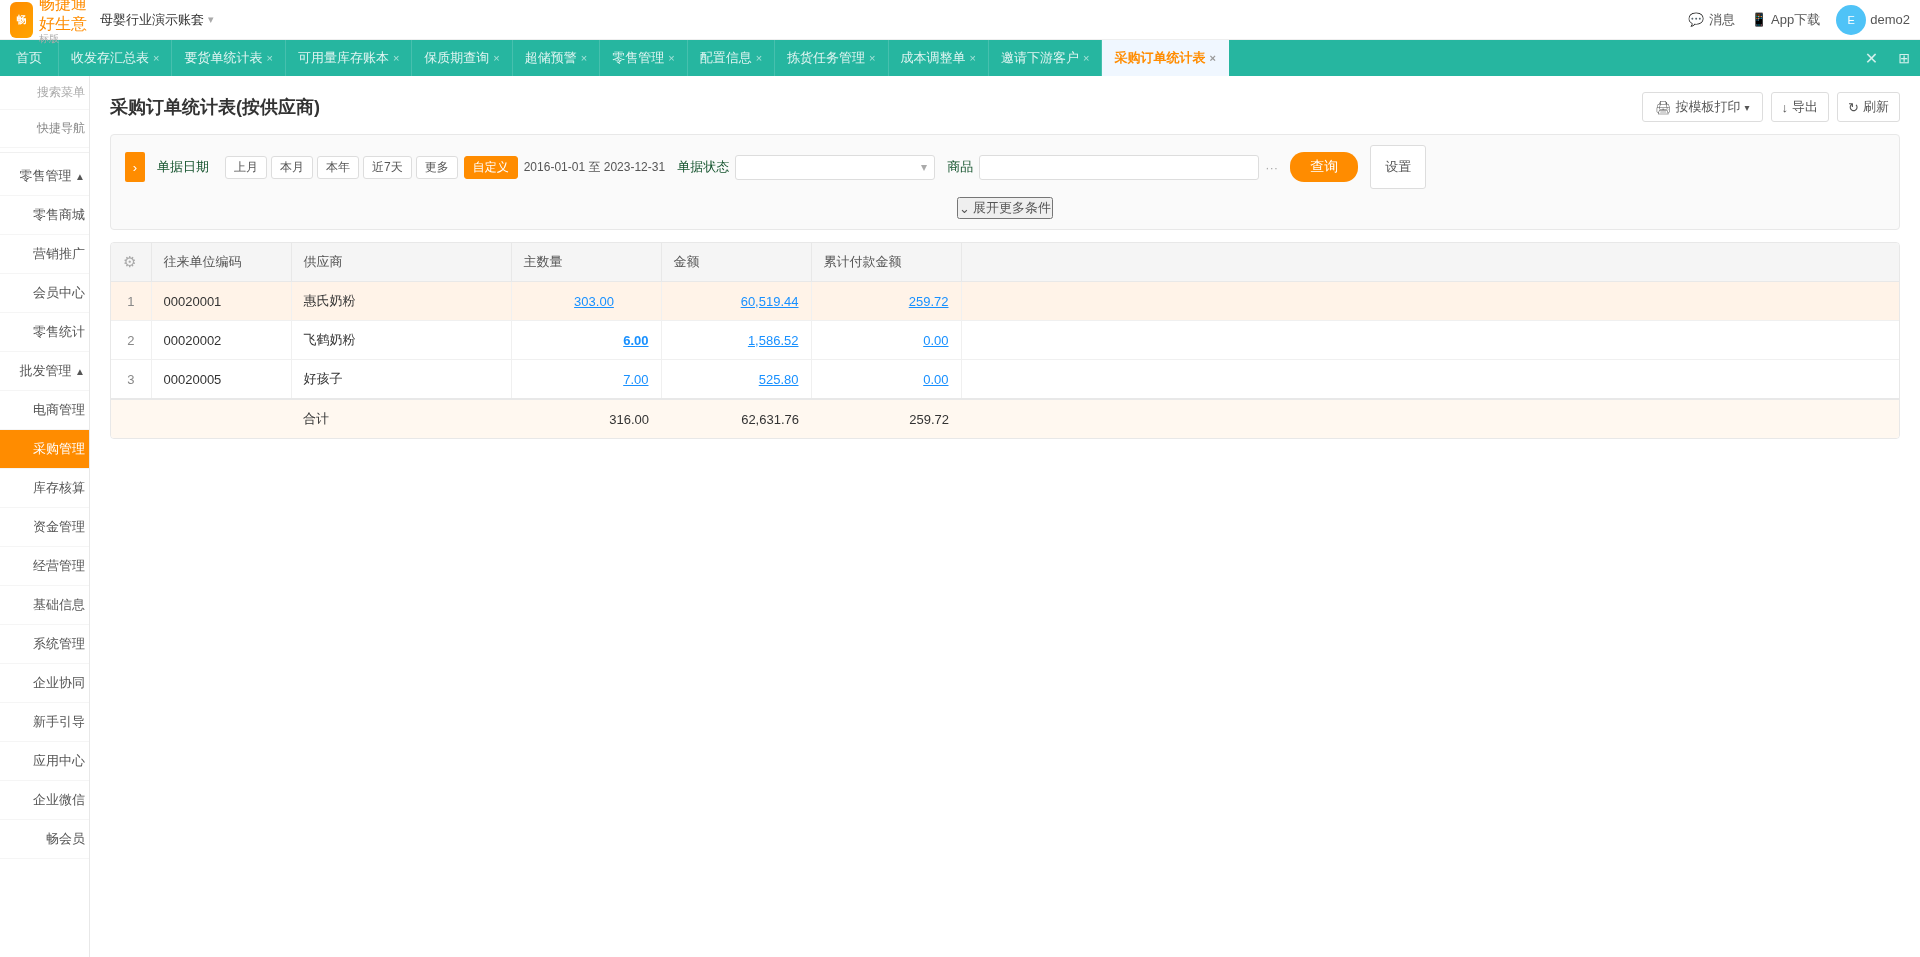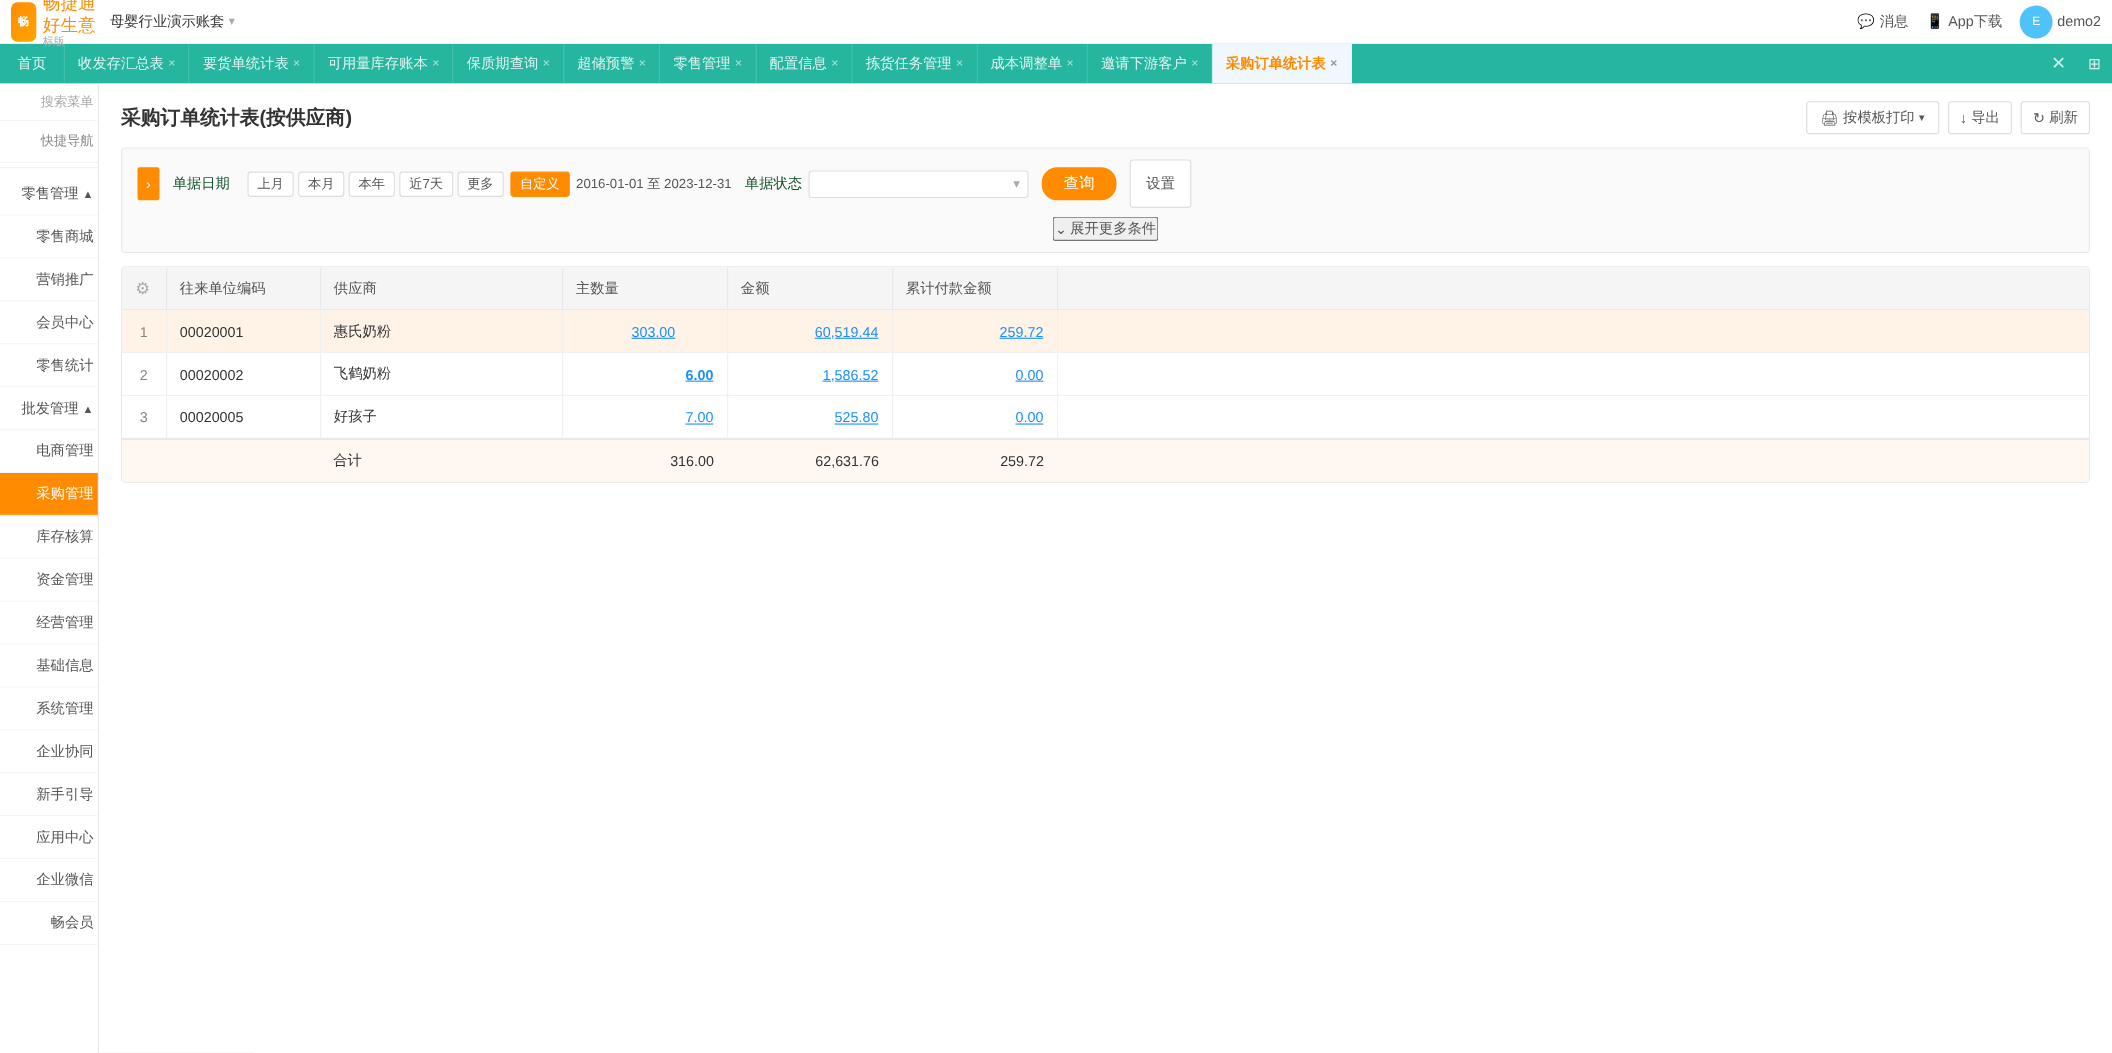--- a/index.html
+++ b/index.html
@@ -296,20 +296,25 @@
 
           <div class="filter-group">
             <span class="filter-label">单据状态</span>
             <div class="select-wrapper">
               <select class="filter-select">
                 <option value=""></option>
               </select>
             </div>
           </div>
 
+          <div class="filter-group">
+            <span class="filter-label">商品</span>
+            <input type="text" class="filter-goods" style="">
+            <span style="color:#aaa;cursor:pointer;">···</span>
+          </div>
 
           <button class="btn-query">查询</button>
           <button class="btn-settings">设置</button>
         </div>
 
         <div class="filter-expand-row">
           <button class="expand-more">
             <span>⌄</span>
             <span>展开更多条件</span>
           </button>

